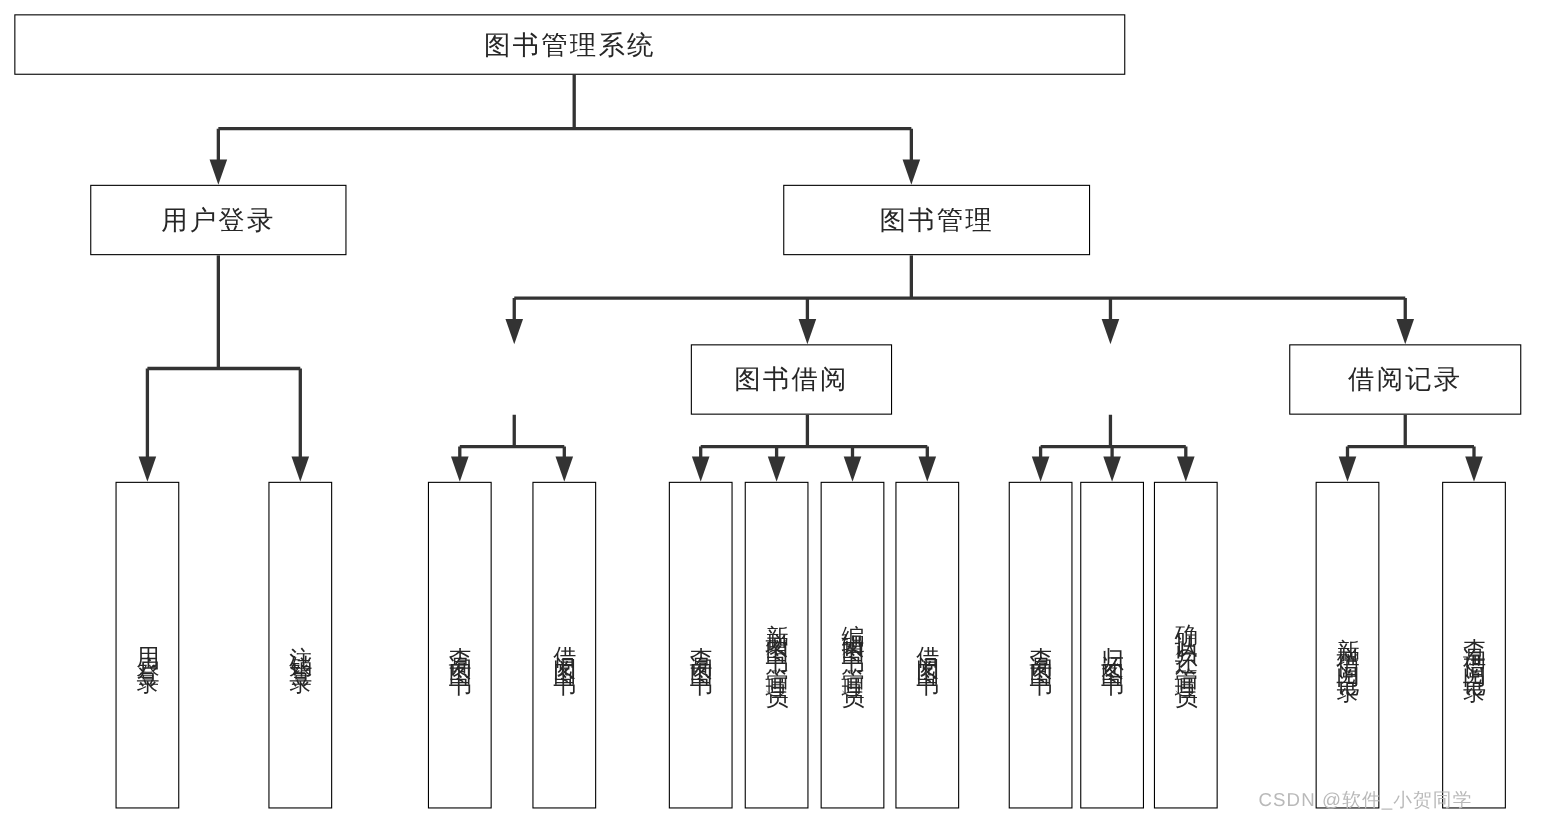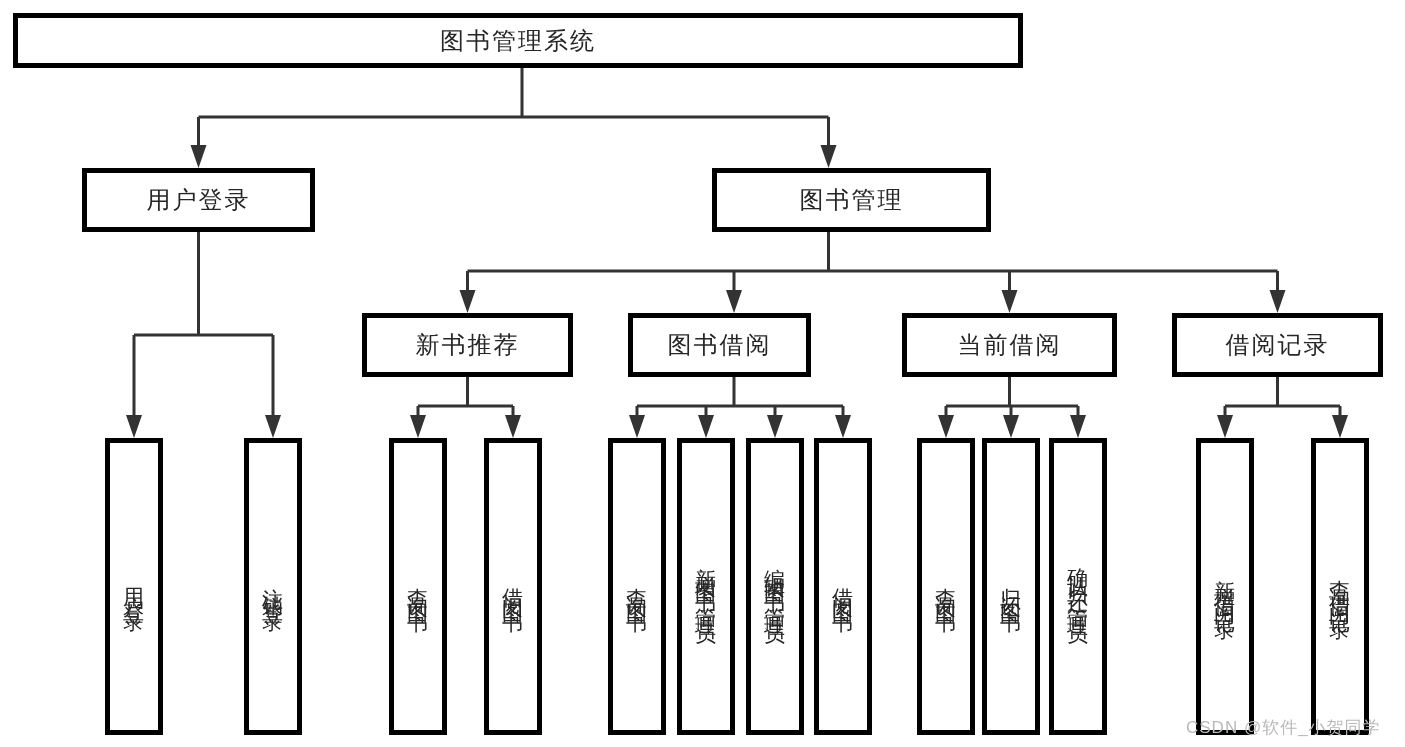--- a/index.html
+++ b/index.html
@@ -27,21 +27,21 @@
     stroke-width: 3;
     fill: none;
   }
   .connectors polygon {
     fill: #333333;
     stroke: none;
   }
   .node {
     position: absolute;
     box-sizing: border-box;
-    border: 5px solid #000000;
+    border: 1px solid #000000;
     background: #ffffff;
     display: flex;
     align-items: center;
     justify-content: center;
     color: #262626;
   }
   .hbox {
     font-size: 24px;
     letter-spacing: 2px;
     white-space: nowrap;
@@ -49,21 +49,21 @@
   .vbox {
     font-size: 21px;
   }
   .vtext {
     writing-mode: vertical-rl;
     letter-spacing: 8px;
     line-height: 1;
   }
   .watermark {
     position: absolute;
-    left: 1186px;
+    left: 1144px;
     top: 716px;
     font-size: 17px;
     color: #b9b9b9;
     letter-spacing: 1px;
     white-space: nowrap;
     z-index: 5;
   }
 </style>
 </head>
 <body>
@@ -124,28 +124,22 @@
     <span>图书管理系统</span>
   </div>
 
   <div class="node hbox" style="left:82px; top:168px; width:233px; height:64px;">
     <span>用户登录</span>
   </div>
   <div class="node hbox" style="left:712px; top:168px; width:279px; height:64px;">
     <span>图书管理</span>
   </div>
 
-  <div class="node hbox" style="left:362px; top:313px; width:211px; height:64px;">
-    <span>新书推荐</span>
-  </div>
   <div class="node hbox" style="left:628px; top:313px; width:183px; height:64px;">
     <span>图书借阅</span>
-  </div>
-  <div class="node hbox" style="left:902px; top:313px; width:215px; height:64px;">
-    <span>当前借阅</span>
   </div>
   <div class="node hbox" style="left:1172px; top:313px; width:211px; height:64px;">
     <span>借阅记录</span>
   </div>
 
   <div class="node vbox" style="left:105px; top:438px; width:58px; height:297px;">
     <span class="vtext">用户登录</span>
   </div>
   <div class="node vbox" style="left:244px; top:438px; width:58px; height:297px;">
     <span class="vtext">注销登录</span>

